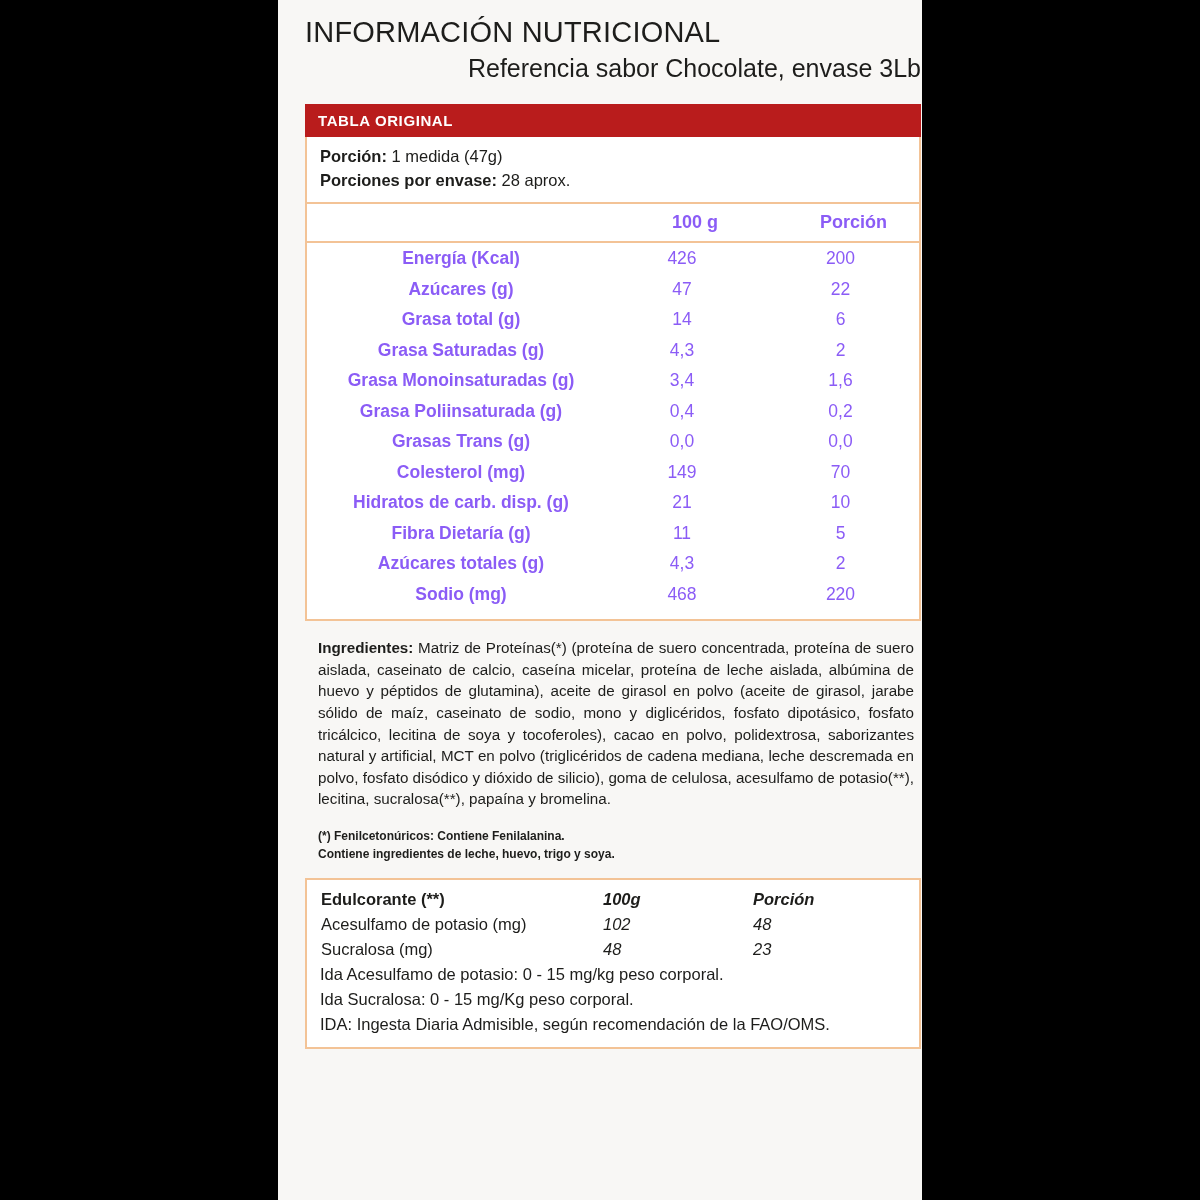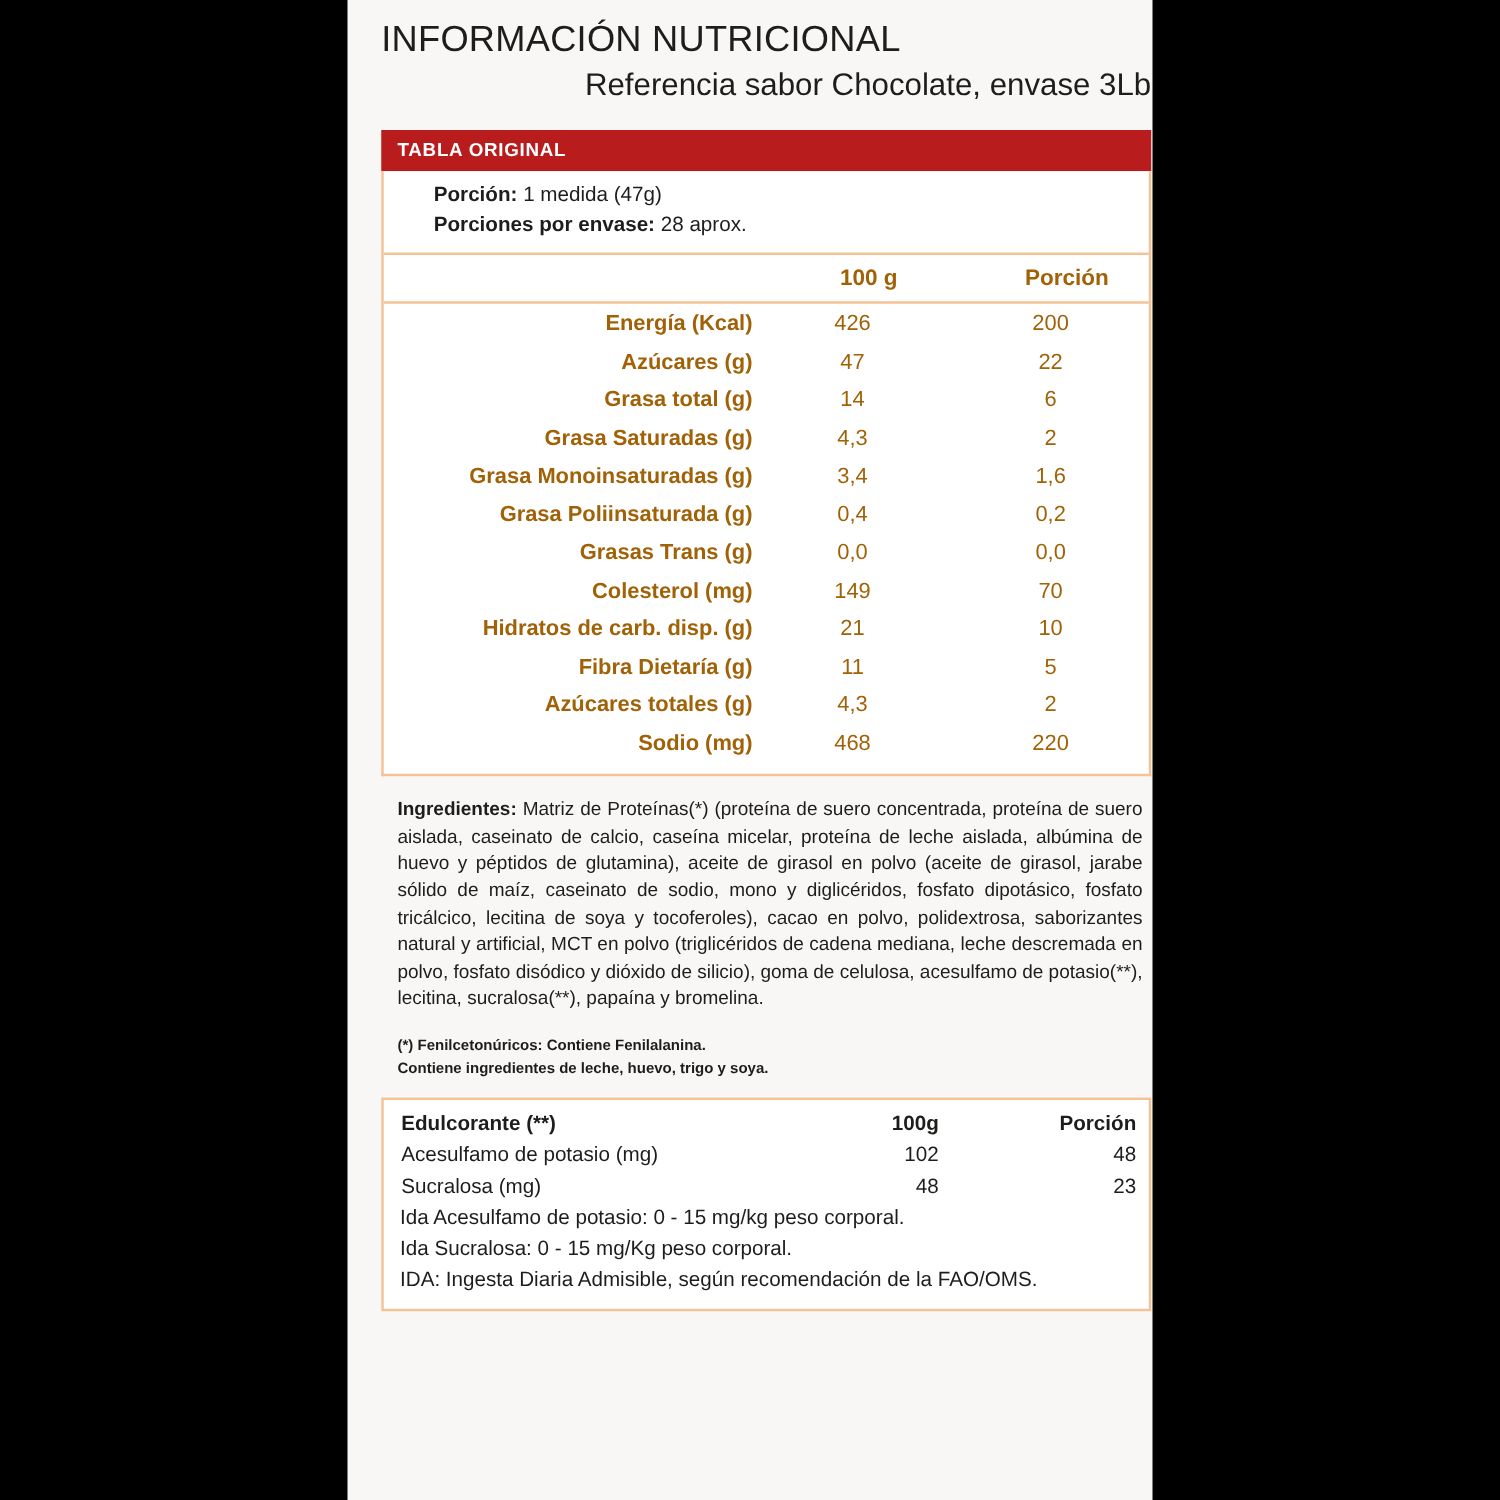--- a/index.html
+++ b/index.html
@@ -68,55 +68,54 @@
     border-top: none;
     background: #ffffff;
   }
   .serving {
     padding: 8px 13px 9px 13px;
   }
   .serving-line {
     font-size: 16.5px;
     color: #1d1d1b;
     line-height: 1.45;
-    margin-left: 27px;
   }
   .serving-line b { font-weight: bold; }
 
   .rule { height: 2px; background: #f3c396; }
 
   table.nut {
     width: 100%;
     border-collapse: collapse;
     table-layout: fixed;
   }
   table.nut th, table.nut td {
     padding: 0;
-    color: #a16207;
+    color: #8b5cf6;
   }
   table.nut col.c-label { width: 295px; }
   table.nut col.c-100   { width: 160px; }
   table.nut col.c-port  { width: 157px; }
 
   table.nut thead th {
     font-size: 18px;
     font-weight: bold;
     text-align: center;
     height: 37px;
     vertical-align: middle;
   }
   table.nut thead th.lbl { text-align: left; }
   table.nut tbody td {
     font-size: 17.5px;
     height: 30.5px;
     vertical-align: middle;
   }
   table.nut tbody td.lbl {
     font-weight: bold;
-    text-align: right;
+    text-align: center;
     padding-left: 13px;
   }
   table.nut tbody td.val { text-align: center; font-weight: normal; }
   .nut-head-wrap { padding: 0 13px; }
   .nut-body-pad { padding-bottom: 10px; }
 
   
   .ingredients {
     margin-top: 16px;
     padding: 0 7px 0 13px;
@@ -151,21 +150,21 @@
   table.sw col.s-label { width: 282px; }
   table.sw col.s-100   { width: 150px; }
   table.sw col.s-port  { width: 158px; }
   table.sw td {
     font-size: 16.5px;
     height: 25px;
     vertical-align: middle;
     color: #1d1d1b;
   }
   table.sw tr.head td { font-weight: bold; }
-  table.sw td.val { text-align: right; }
+  table.sw td.val { text-align: left; font-style: italic; }
   .ida-line {
     font-size: 16.5px;
     line-height: 1.52;
     color: #1d1d1b;
   }
 </style>
 </head>
 <body>
 
 <div class="stage">

